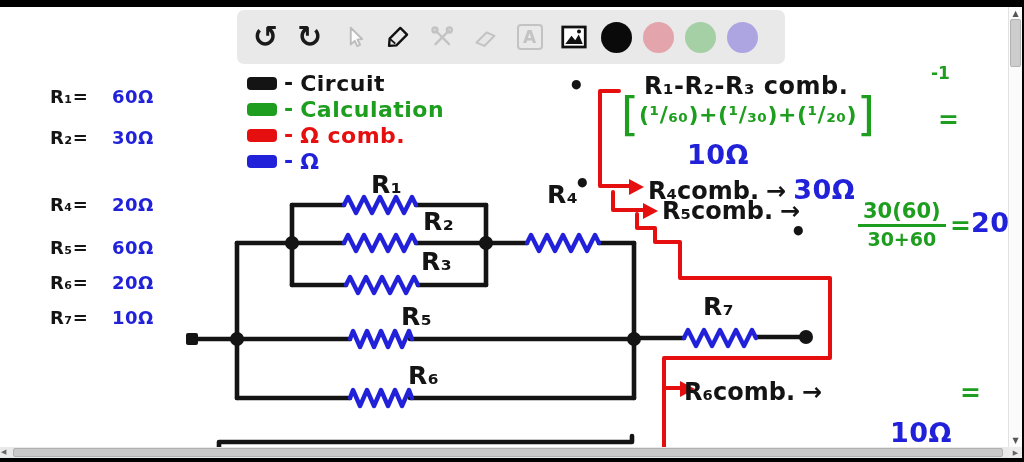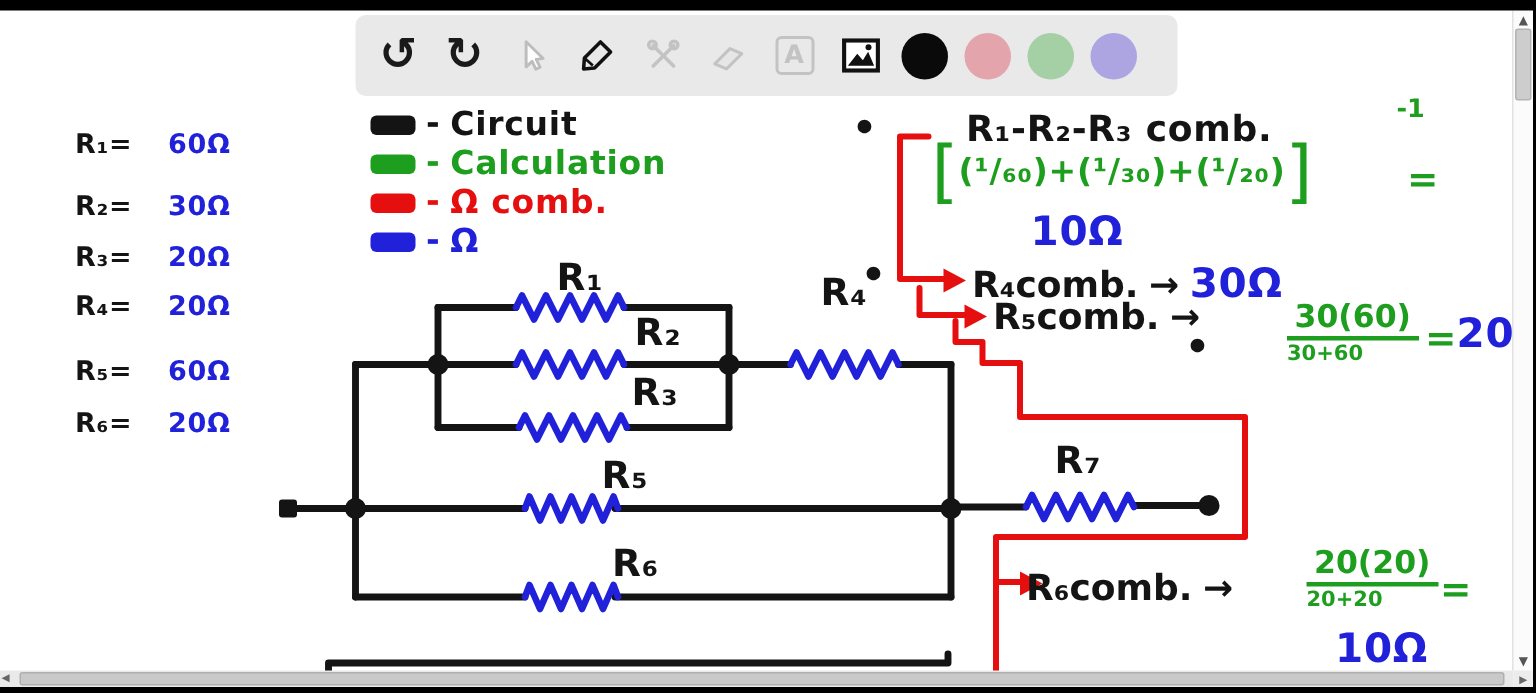--- a/index.html
+++ b/index.html
@@ -44,23 +44,23 @@
   
   .bullet{font-size:26px;color:var(--ink);line-height:8px}
   .calc-title{font-size:24px;letter-spacing:.5px;white-space:nowrap}
   .expr-line{display:flex;align-items:center;white-space:nowrap}
   .brk{font-size:46px;font-weight:400;color:var(--green);line-height:40px}
   .expr{font-size:22px;color:var(--green);letter-spacing:.5px}
   .expo{font-size:17px;color:var(--green)}
   .eqs{font-size:25px;color:var(--green)}
   .res{font-size:27px;color:var(--blue);letter-spacing:.5px;white-space:nowrap}
   .combrow{display:flex;align-items:baseline;gap:7px;font-size:24px;white-space:nowrap}
-  .frac{display:inline-block;text-align:left;color:var(--green)}
+  .frac{display:inline-block;text-align:center;color:var(--green)}
   .frac .num{display:block;padding:0 5px 1px;border-bottom:3px solid var(--green);font-size:21px;line-height:1.15}
-  .frac .den{display:block;font-size:14px;line-height:1.25;padding-top:1px}
+  .frac .den{display:block;font-size:19px;line-height:1.25;padding-top:1px}
 
   
   #vscroll{left:1008px;top:7px;width:14px;height:440px;background:#fbfbfb;border-left:1px solid #e2e2e2;}
   #vthumb{position:absolute;left:1px;top:12px;width:11px;height:48px;background:#cdcdcd;border:1px solid #b3b3b3;border-radius:2px;cursor:pointer}
   .sbarrow{position:absolute;font-size:8px;color:#555;width:100%;text-align:center;cursor:pointer;font-weight:400}
   #hscroll{left:0;top:447px;width:1009px;height:11px;background:#e9e9e9;}
   #hthumb{position:absolute;left:13px;top:1px;width:990px;height:9px;background:#c9c9c9;border:1px solid #b0b0b0;border-radius:2px;cursor:pointer}
   #hleft{position:absolute;left:1px;top:1px;font-size:7px;color:#666;font-weight:400;cursor:pointer}
   #scorner{left:1009px;top:447px;width:13px;height:11px;background:#ececec;font-size:7px;color:#666;
     display:flex;align-items:center;justify-content:center;font-weight:400;cursor:pointer}
@@ -164,24 +164,24 @@
         </svg>
     </div>
     <div class="cdot" style="background: rgb(10, 10, 10);"></div>
     <div class="cdot" style="background: rgb(227, 164, 172);"></div>
     <div class="cdot" style="background: rgb(165, 207, 165);"></div>
     <div class="cdot" style="background: rgb(172, 165, 226);"></div>
   </div>
 
   <div class="abs vrow" style="top:86px"><span class="lbl">R₁=</span><span class="val">60Ω</span></div>
   <div class="abs vrow" style="top:127px"><span class="lbl">R₂=</span><span class="val">30Ω</span></div>
-  <div class="abs vrow" style="top:161px"><span class="lbl">R₃=</span><span class="val">20Ω</span></div>
   <div class="abs vrow" style="top:194px"><span class="lbl">R₄=</span><span class="val">20Ω</span></div>
   <div class="abs vrow" style="top:237px"><span class="lbl">R₅=</span><span class="val">60Ω</span></div>
   <div class="abs vrow" style="top:272px"><span class="lbl">R₆=</span><span class="val">20Ω</span></div>
+  <div class="abs vrow" style="top:307px"><span class="lbl">R₇=</span><span class="val">10Ω</span></div>
 
   <div id="legend" class="abs">
     <div class="lg-row">
       <span class="sw" style="background: rgb(20, 20, 20);"></span>
       <span class="lg-dash k">-</span>
       <span class="lg-lab k">Circuit</span>
     </div>
     <div class="lg-row">
       <span class="sw" style="background: rgb(30, 158, 30);"></span>
       <span class="lg-dash g">-</span>
@@ -234,24 +234,20 @@
     <span class="num">30(60)</span>
     <span class="den">30+60</span>
   </div>
   <span class="abs eqs" style="left:950px;top:211px">=</span>
   <div class="abs res" style="left:971px;top:207px">20Ω</div>
 
   <div class="abs combrow" style="left:684px;top:378px">
     <span class="k">R₆comb.</span>
     <span class="k">→</span>
   </div>
-  <div class="abs frac" style="left:871px;top:363px">
-    <span class="num">20(20)</span>
-    <span class="den">20+20</span>
-  </div>
   <span class="abs eqs" style="left:960px;top:378px">=</span>
   <div class="abs res" style="left:890px;top:417px">10Ω</div>
 
   <div id="vscroll" class="abs">
     <div class="sbarrow" style="top:2px">▲</div>
     <div id="vthumb"></div>
     <div class="sbarrow" style="bottom:2px">▼</div>
   </div>
   <div id="hscroll" class="abs">
     <div id="hleft">◀</div>

